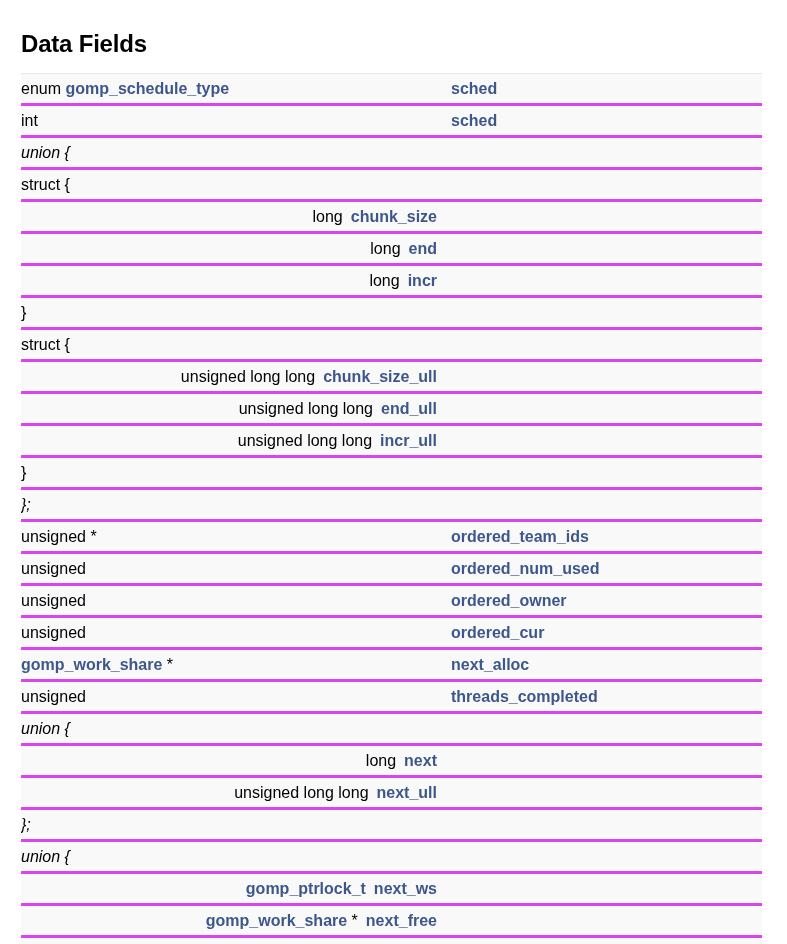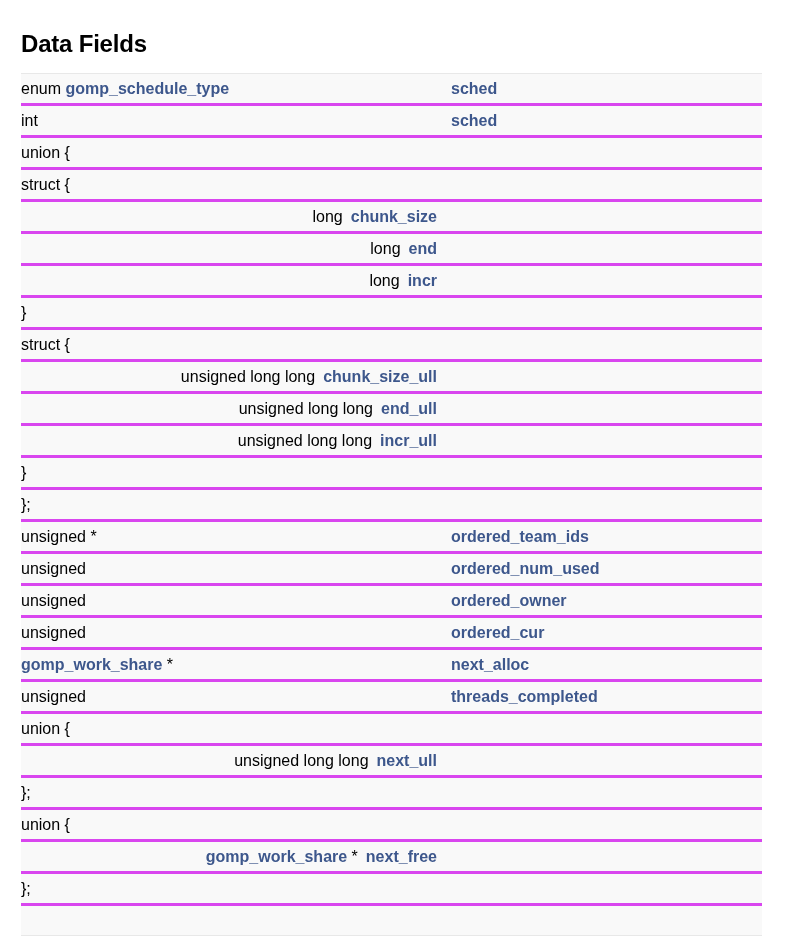--- a/index.html
+++ b/index.html
@@ -98,21 +98,21 @@
   }
   .plain {
     color: #000000;
     font-weight: normal;
   }
   .star {
     color: #000000;
     font-weight: normal;
   }
 
-  .ind0 { padding-left: 9px; }
+  .ind0 { padding-left: 9px; font-style: italic; }
   .ind1 { padding-left: 30px; }
   .ind2 { padding-left: 48px; }
 
   .gap { display: inline-block; width: 8px; }
 </style>
 </head>
 <body>
 
 <div class="page">
 
@@ -199,28 +199,36 @@
         </tr>
         <tr>
           <td class="type-cell"><span class="plain">unsigned</span></td>
           <td class="name-cell"><span class="lnk">threads_completed</span></td>
         </tr>
         <tr>
           <td class="marker-cell ind0">union {</td>
           <td class="name-cell"></td>
         </tr>
         <tr>
+          <td class="inner-cell ind1"><span class="plain">long</span><span class="gap"></span><span class="lnk">next</span></td>
+          <td class="name-cell"></td>
+        </tr>
+        <tr>
           <td class="inner-cell ind1"><span class="plain">unsigned long long</span><span class="gap"></span><span class="lnk">next_ull</span></td>
           <td class="name-cell"></td>
         </tr>
         <tr>
           <td class="marker-cell ind0" colspan="2">};</td>
         </tr>
         <tr>
           <td class="marker-cell ind0">union {</td>
+          <td class="name-cell"></td>
+        </tr>
+        <tr>
+          <td class="inner-cell ind1"><span class="lnk">gomp_ptrlock_t</span><span class="gap"></span><span class="lnk">next_ws</span></td>
           <td class="name-cell"></td>
         </tr>
         <tr>
           <td class="inner-cell ind1"><span class="lnk">gomp_work_share</span> <span class="star">*</span><span class="gap"></span><span class="lnk">next_free</span></td>
           <td class="name-cell"></td>
         </tr>
         <tr>
           <td class="marker-cell ind0" colspan="2">};</td>
         </tr>
         <tr>

